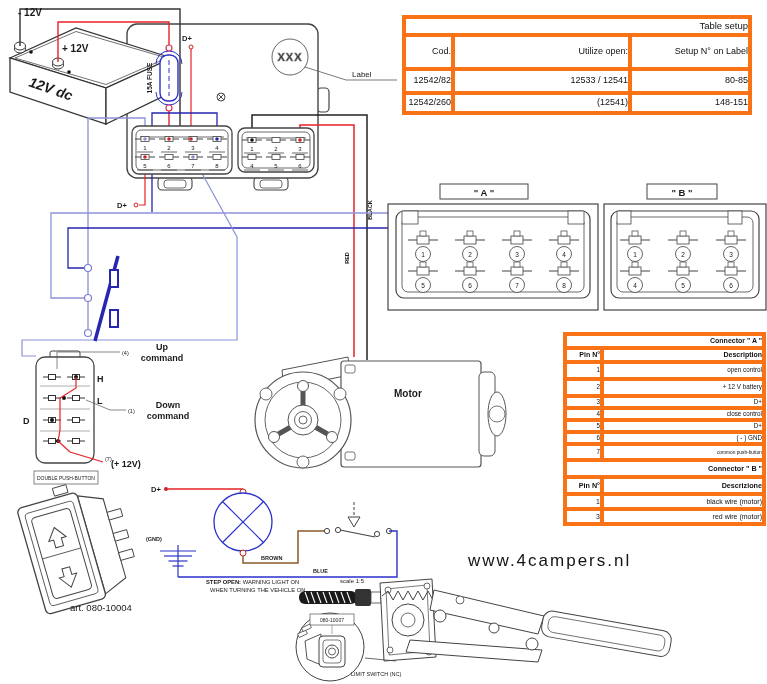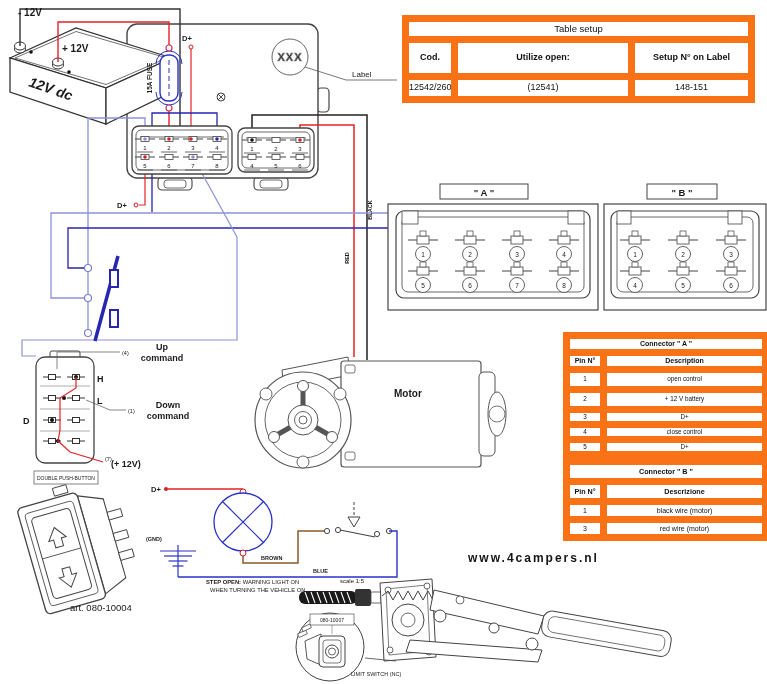--- a/index.html
+++ b/index.html
@@ -1,40 +1,40 @@
 <!DOCTYPE html>
 <html><head>
 <meta charset="utf-8">
 <style>
   html,body{margin:0;padding:0;background:#fff;}
   #canvas{position:relative;width:767px;height:684px;background:#fff;overflow:hidden;
           font-family:"Liberation Sans",sans-serif;}
   #canvas svg{position:absolute;left:0;top:0;}
   svg text{font-family:"Liberation Sans",sans-serif;fill:#1a1a1a;}
   .t{position:absolute;border-collapse:collapse;background:#fff;table-layout:fixed;color:#111;}
-  .t td{border:7px solid #f97316;text-align:center;padding:0;overflow:hidden;line-height:1.05;}
+  .t td{border:4px solid #f97316;text-align:right;padding:0;overflow:hidden;line-height:1.05;}
   
   .setup{left:402px;top:15px;width:346px;font-size:9px;}
   .setup .c1{width:49px}.setup .c2{width:177px}.setup .c3{width:120px}
   .setup .ttl td{height:14px;font-size:9.5px;}
-  .setup .hdr td{height:30px;font-weight:bold;}
+  .setup .hdr td{height:30px;font-weight:normal;}
   .setup .r1 td{height:21px}.setup .r2 td{height:20px}
   .setup .r3 td{height:16px}.setup .r4 td{height:16px}.setup .r5 td{height:16px}
   
   .pins{width:199px;font-size:6.3px;}
   .pins .c1{width:37px}.pins .c2{width:162px}
   .pins .ttl td{height:10px;font-size:7px;font-weight:bold;}
   .pins .hdr td{height:10px;font-size:7px;font-weight:bold;}
   .pinA{left:563px;top:332px;}
   .pinA .tall td{height:13px}.pinA .short td{height:8px}.pinA .last td{height:9px}
   .pinA .tiny{font-size:4.8px;}
   .pinB{left:563px;top:458px;}
   .pinB .ttl td,.pinB .hdr td{height:13px;font-size:7.2px;}
   .pinB .row td{height:11px;font-size:7px;}
-  .site{position:absolute;left:468px;top:551px;font-size:12px;font-weight:bold;
+  .site{position:absolute;left:468px;top:551px;font-size:17px;font-weight:normal;
         letter-spacing:2px;color:#141414;}
 </style>
 </head>
 <body>
 
 <div id="canvas">
 
 <svg width="767" height="684" viewBox="0 0 767 684">
   <defs>
     <g id="bpin" stroke="#444" fill="#fff">
@@ -428,20 +428,25 @@
       </colgroup>
   <tbody>
     <tr class="ttl">
           <td colspan="3">Table setup</td>
         </tr>
     <tr class="hdr">
       <td>Cod.</td>
       <td>Utilize open:</td>
       <td>Setup N° on Label</td>
     </tr>
+    <tr class="r2">
+      <td>12542/82</td>
+      <td>12533 / 12541</td>
+      <td>80-85</td>
+    </tr>
     <tr class="r3">
       <td>12542/260</td>
       <td>(12541)</td>
       <td>148-151</td>
     </tr>
   </tbody>
 </table>
 
 <table class="t pins pinA">
   <colgroup>

